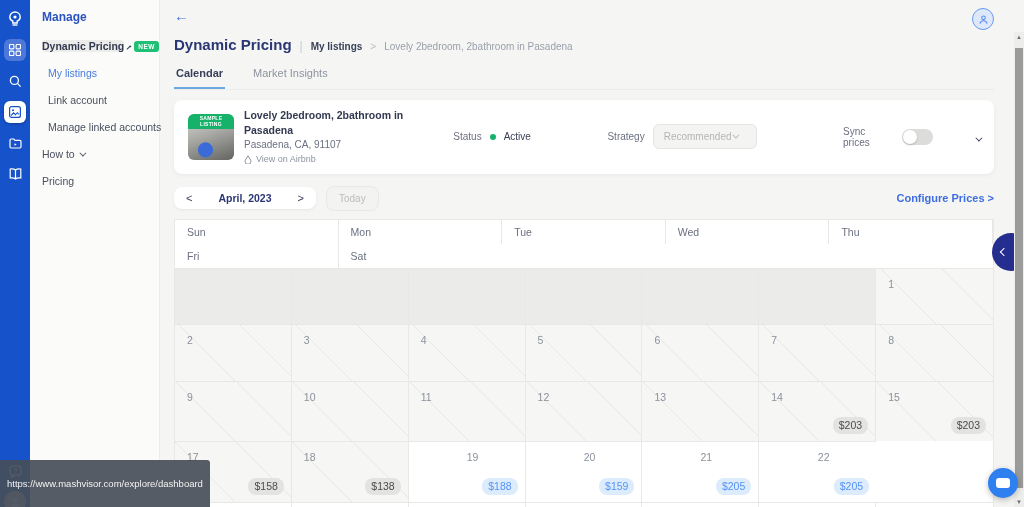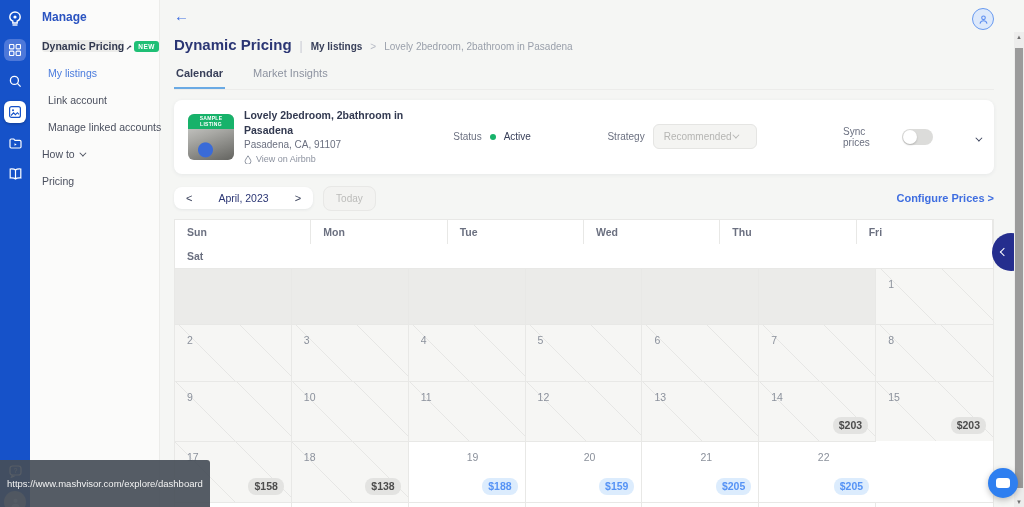--- a/index.html
+++ b/index.html
@@ -77,39 +77,39 @@
   .toggle .knob { position:absolute; left:1px; top:1px; width:14px; height:14px; border-radius:50%; background:#fff;
                   box-shadow:0 1px 2px rgba(0,0,0,.2); }
   .card-chevron { color:#39405a; margin-left:42px; cursor:pointer; }
   .gap1 { width:78px; } .gap2 { width:88px; }
 
   
   .month-row { display:flex; align-items:center; margin-top:12px; }
   .month-pill { background:#fff; border-radius:8px; box-shadow:0 1px 3px rgba(40,50,80,.08);
                 display:flex; align-items:center; padding:5px 12px; gap:26px; }
   .month-arrow { color:#39405a; font-size:11px; cursor:pointer; line-height:1; }
-  .month-label { font-size:10.5px; font-weight:normal; color:#2b3674; }
+  .month-label { font-size:10.5px; font-weight:bold; color:#2b3674; }
   .today-btn { margin-left:10px; background:#f3f3f1; border:1px solid #e8e8e6; border-radius:8px;
                color:#bcbcba; font-size:10px; padding:6px 12px; cursor:default; }
   .configure { margin-left:auto; color:#3f6ee0; font-size:11px; font-weight:bold; cursor:pointer; }
 
   
   .calendar { margin-top:8px; background:#fff; border:1px solid #e8e8e6; }
-  .cal-head { display:grid; grid-template-columns:repeat(6,1fr);font-weight:bold; }
+  .cal-head { display:grid; grid-template-columns:repeat(5,1fr); }
   .cal-head .hcell { border-right:1px solid #e8e8e6; padding:6px 0 6px 12px; font-size:10.5px; color:#6b7080; background:#fff; }
   .cal-head .hcell:last-child { border-right:none; }
   .cal-week { display:grid; grid-template-columns:repeat(7,1fr); }
   .cell { border-right:1px solid #e8e8e6; border-top:1px solid #e8e8e6; position:relative; padding:5px 0 0 12px; }
   .cell:last-child { border-right:none; }
   .cell.outside { background:#ebebe9; }
   .cell.past { background:#f6f6f4;
       background-image:repeating-linear-gradient(45deg, rgba(0,0,0,0) 0 42px, rgba(120,120,120,.12) 42px 43px); }
   .cell.future { background:#fff;text-align:center; }
   .day-num { font-size:10.5px; color:#8b919c; }
-  .price { position:absolute; right:7px; bottom:7px; font-size:10.5px; font-weight:bold;
+  .price { position:absolute; right:7px; bottom:7px; font-size:10.5px; font-weight:normal;
            border-radius:8px; padding:2.5px 6px; }
   .price.gray { background:#e3e3e1; color:#4d4d4d; }
   .price.blue { background:#dcecfd; color:#5693f5; }
 
   
   .collapse-tab { position:absolute; right:-6px; top:233px; width:38px; height:38px; border-radius:50%;
                   background:#252e8e; z-index:6; display:flex; align-items:center; padding-left:9px; cursor:pointer; }
   .collapse-tab .chev { width:6px; height:6px; border-color:#fff; }
   .chat-fab { position:absolute; right:6px; bottom:9px; width:30px; height:30px; border-radius:50%;
               background:#2e7ff0; z-index:8; box-shadow:0 2px 6px rgba(0,0,0,.25);

